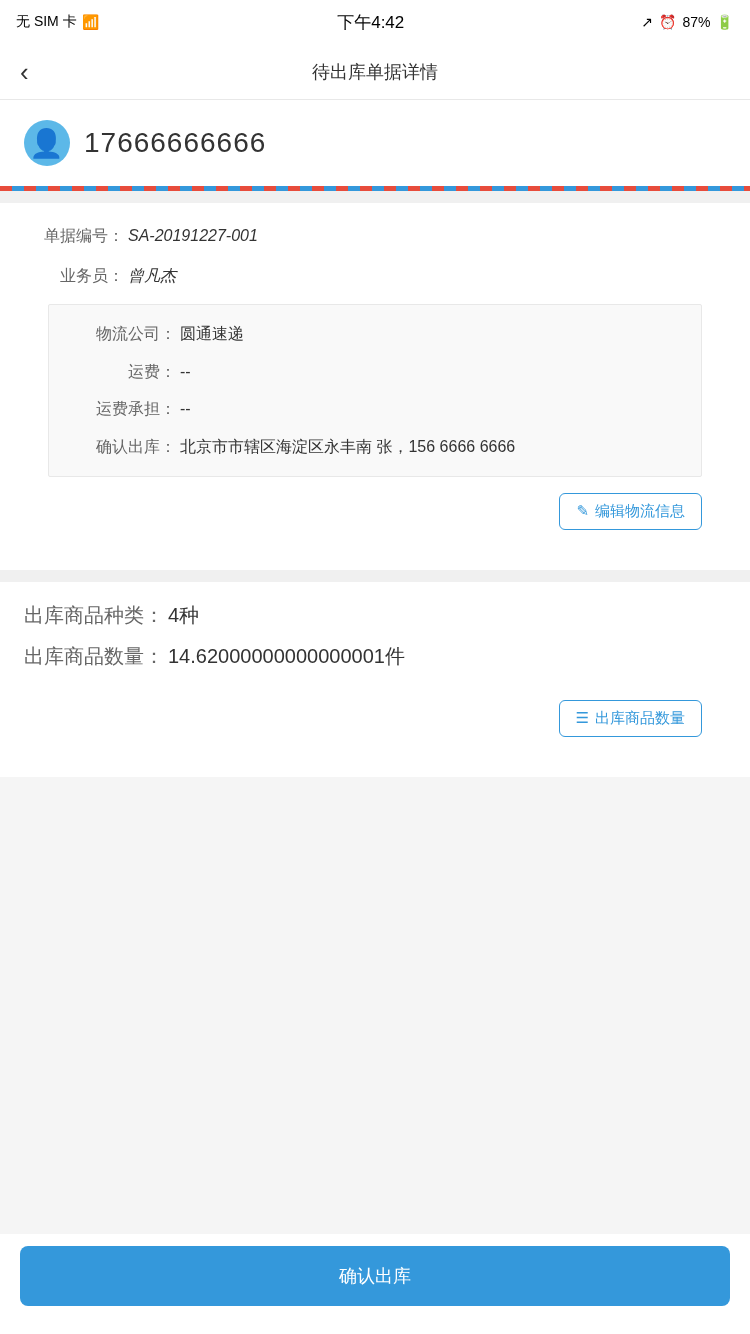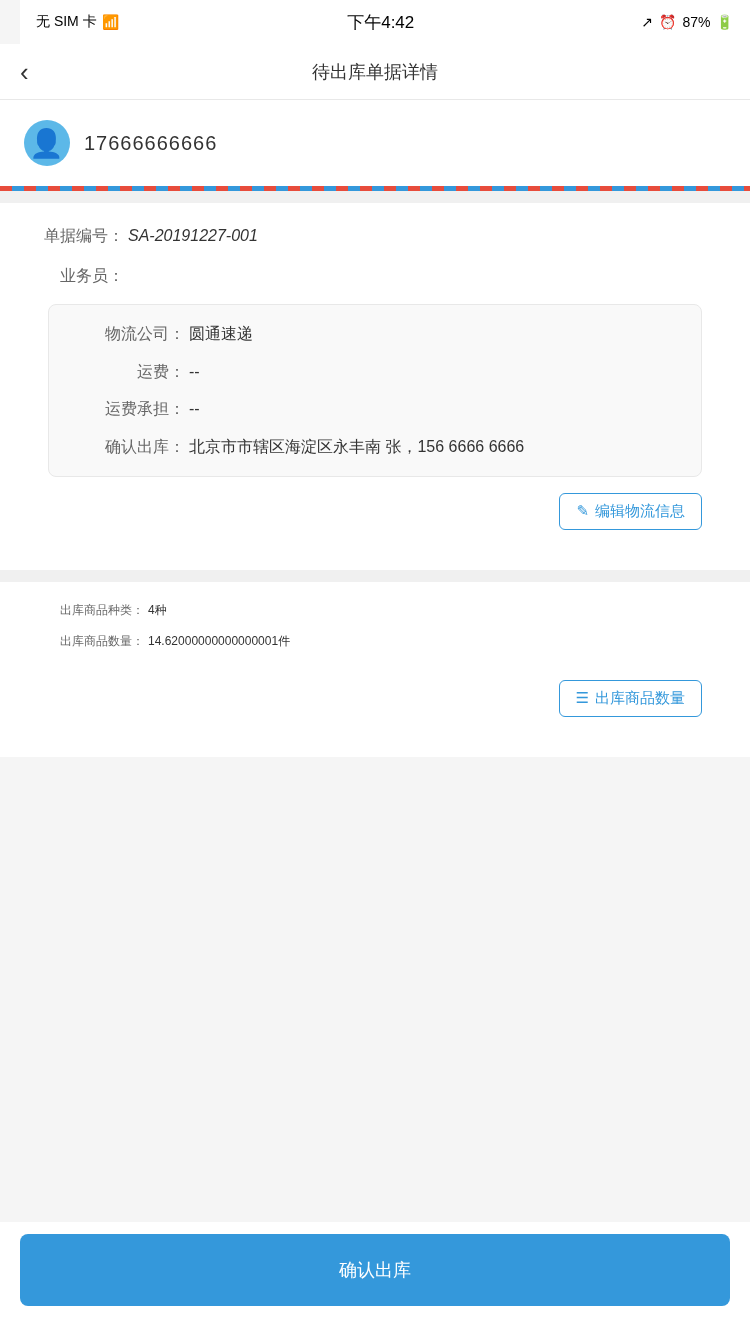--- a/index.html
+++ b/index.html
@@ -16,21 +16,20 @@
     
     .status-bar {
       background: #fff;
       height: 44px;
       display: flex;
       align-items: center;
       justify-content: space-between;
       padding: 0 16px;
       font-size: 15px;
       font-weight: 500;
-      margin-left: 20px;
     }
     .status-left { font-size: 14px; color: #000; display: flex; align-items: center; gap: 6px; }
     .status-center { font-size: 17px; font-weight: 500; }
     .status-right { display: flex; align-items: center; gap: 6px; font-size: 14px; }
 
     
     .nav-bar {
       background: #fff;
       height: 56px;
       display: flex;
@@ -81,21 +80,21 @@
       display: flex;
       align-items: center;
       justify-content: center;
       flex-shrink: 0;
     }
     .avatar-icon {
       color: #fff;
       font-size: 28px;
     }
     .customer-phone {
-      font-size: 20px;
+      font-size: 28px;
       color: #333;
       font-weight: 500;
       letter-spacing: 1px;
     }
 
     
     .section-gap {
       height: 12px;
       background: #f0f0f0;
     }
@@ -123,23 +122,23 @@
       color: #333;
       flex: 1;
       padding-left: 4px;
       font-style: italic;
     }
 
     
     .logistics-card {
       background: #f9f9f9;
       border: 1px solid #e8e8e8;
-      border-radius: 8px;
+      border-radius: 2px;
       margin: 16px 24px 0;
-      padding: 16px 36px;
+      padding: 16px 27px;
     }
     .logistics-row {
       display: flex;
       align-items: flex-start;
       margin-bottom: 12px;
       font-size: 16px;
       line-height: 1.6;
     }
     .logistics-row:last-child { margin-bottom: 0; }
     .logistics-label {
@@ -195,21 +194,21 @@
 
     
     .goods-section {
       background: #fff;
       padding: 20px 24px;
     }
     .goods-row {
       display: flex;
       align-items: flex-end;
       margin-bottom: 14px;
-      font-size: 12px;
+      font-size: 20px;
     }
     .goods-row:last-child { margin-bottom: 0; }
     .goods-label {
       color: #666;
       min-width: 120px;
       text-align: right;
       flex-shrink: 0;
     }
     .goods-value {
       color: #333;
@@ -249,21 +248,21 @@
       padding: 12px 20px 28px;
     }
     .confirm-btn {
       width: 100%;
       background: #3498db;
       color: #fff;
       font-size: 18px;
       font-weight: 500;
       border: none;
       border-radius: 8px;
-      height: 72px;
+      height: 60px;
       cursor: pointer;
       display: flex;
       align-items: center;
       justify-content: center;
       text-align: center;
     }
 
     
     .bottom-spacer {
       height: 120px;
@@ -302,20 +301,21 @@
 
 <div class="section-gap"></div>
 
 <div class="info-section">
   <div class="info-row">
     <span class="info-label">单据编号：</span>
     <span class="info-value">SA-20191227-001</span>
   </div>
   <div class="info-row">
     <span class="info-label">业务员：</span>
+    <span class="info-value">曾凡杰</span>
   </div>
 
   <div class="logistics-card">
     <div class="logistics-row">
       <span class="logistics-label">物流公司：</span>
       <span class="logistics-value">圆通速递</span>
     </div>
     <div class="logistics-row">
       <span class="logistics-label">运费：</span>
       <span class="logistics-value">--</span>

